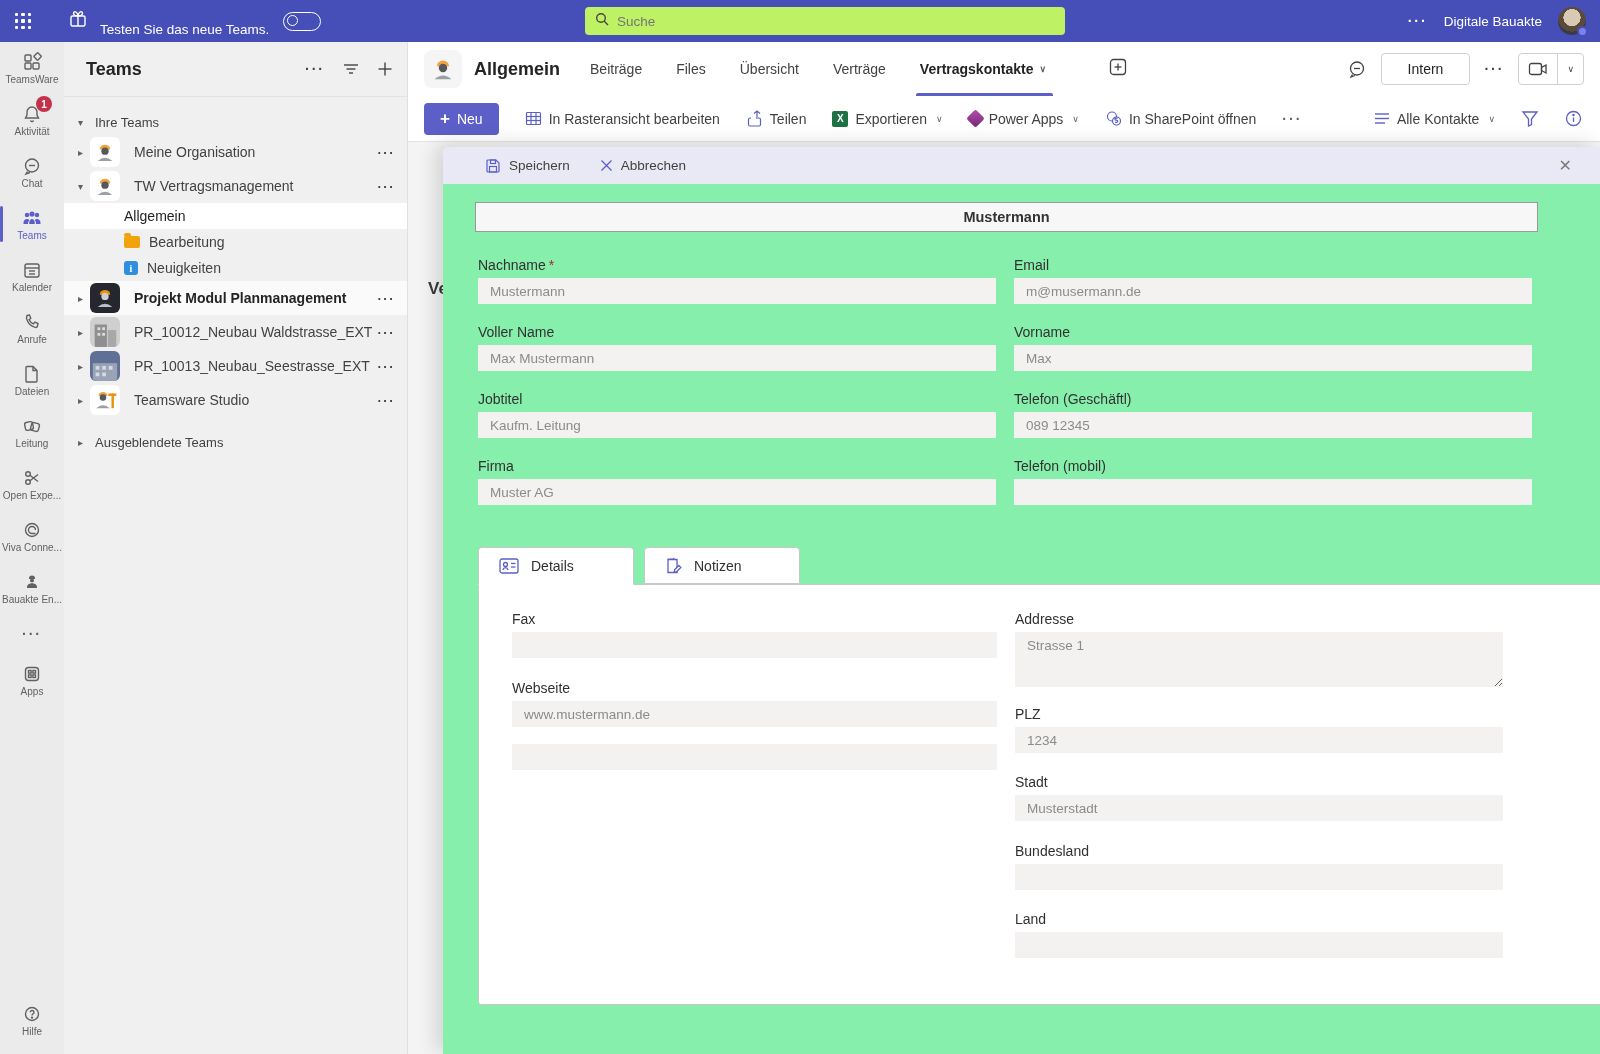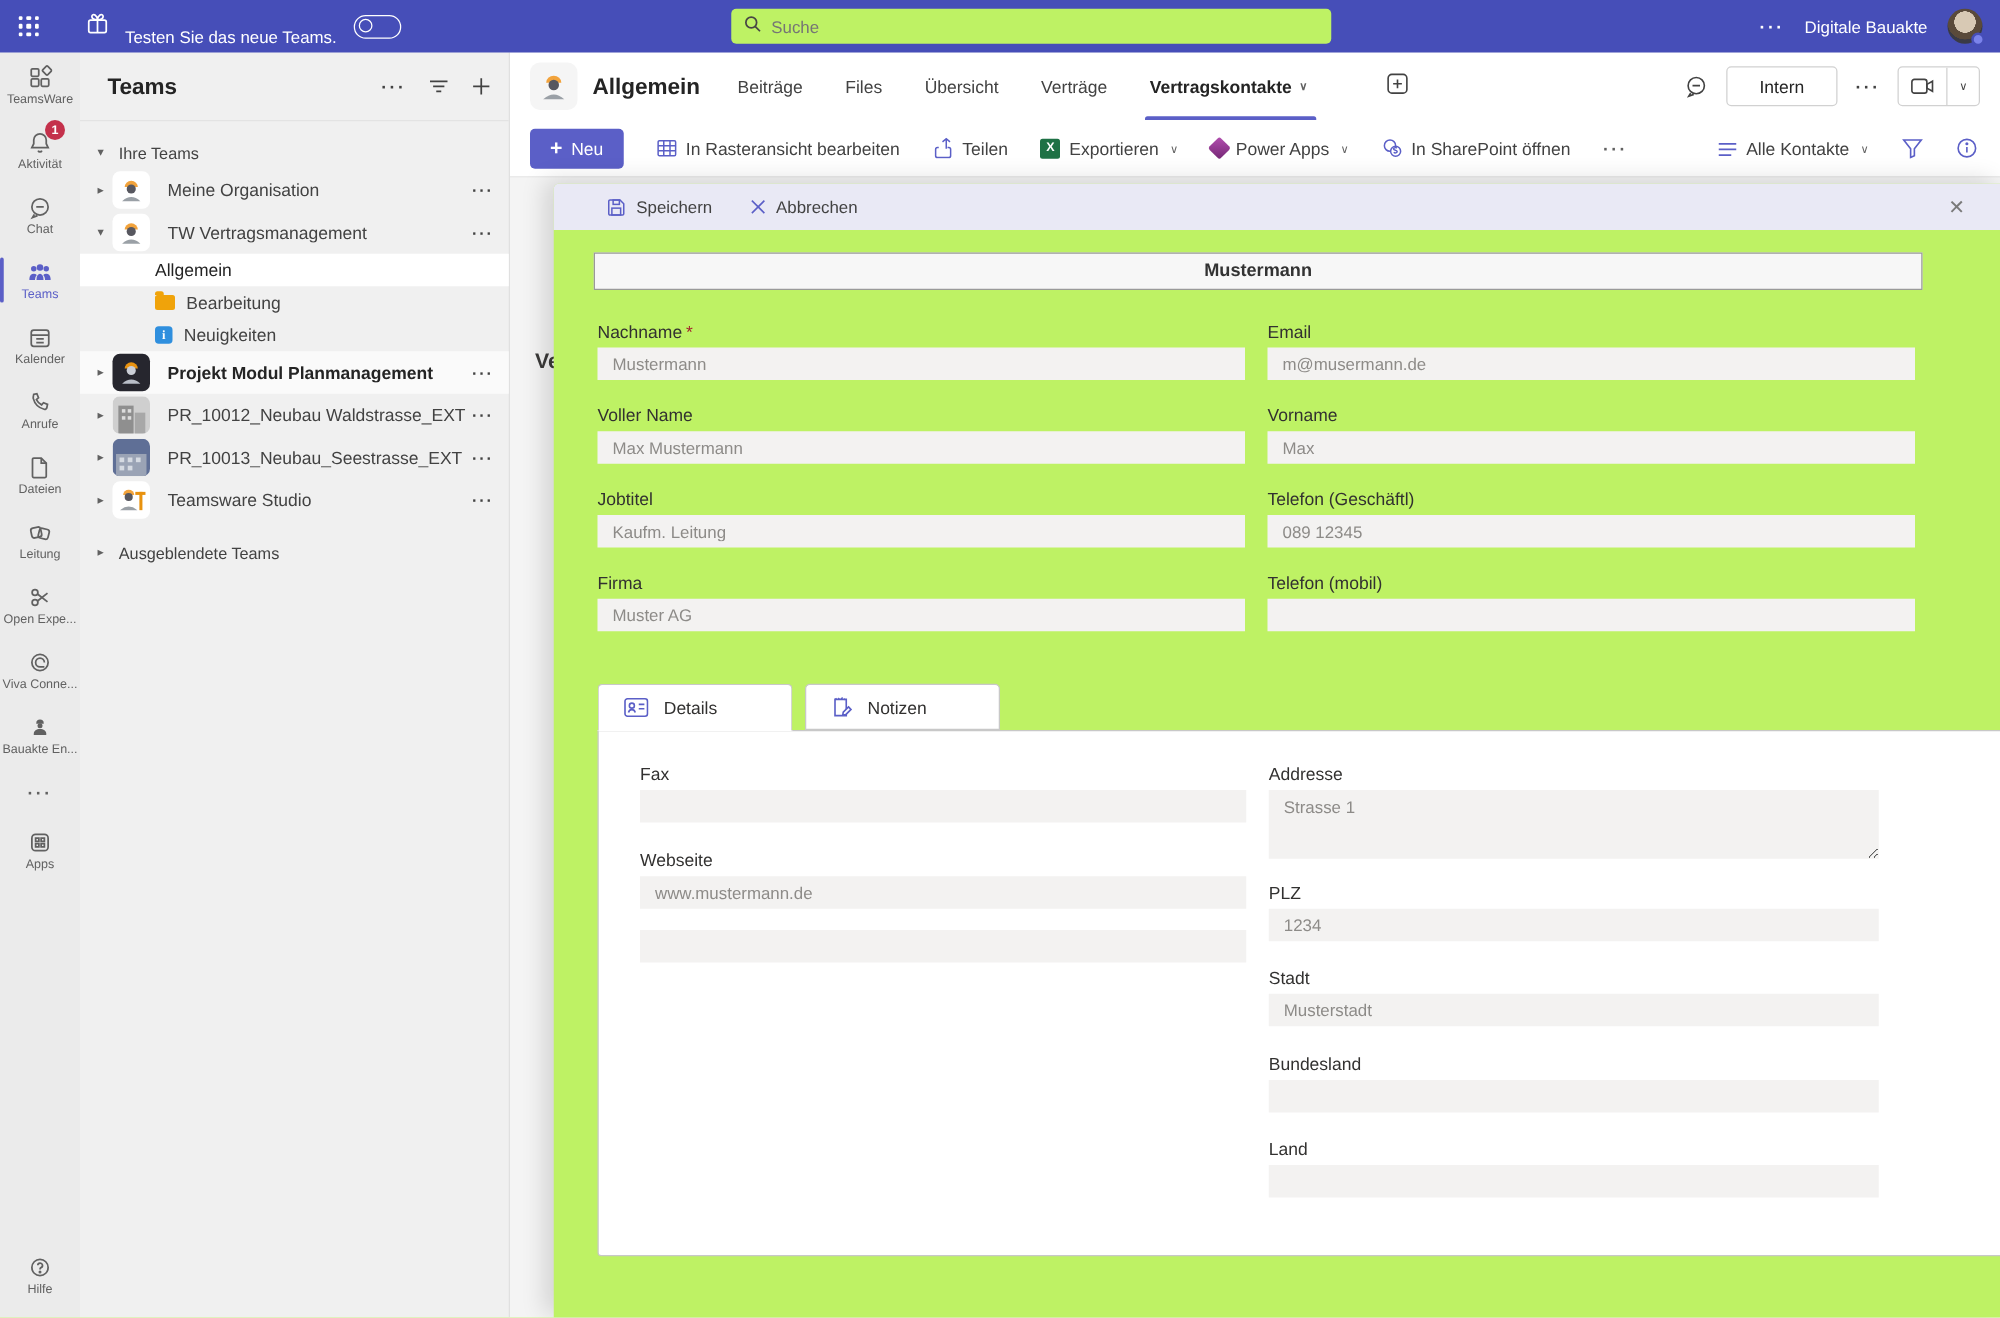--- a/index.html
+++ b/index.html
@@ -72,29 +72,29 @@
   .cam-split { display:flex; align-items:center; border:1px solid #d1d1d1; border-radius:4px; height:32px; overflow:hidden; }
   .cam-split .seg { padding:0 9px; display:flex; align-items:center; height:100%; cursor:pointer; color:#424242; }
   .cam-split .seg + .seg { border-left:1px solid #d1d1d1; }
 
   
   .toolbar { height:46px; background:#fff; border-bottom:1px solid #e3e3e3; display:flex; align-items:center; padding:0 16px; gap:26px; position:relative; }
   .tb-item { display:flex; align-items:center; gap:7px; font-size:14px; color:#424242; cursor:pointer; }
   .tb-item .cv { font-size:9px; color:#616161; margin-left:2px; }
   .btn-new { height:32px; padding:0 16px; background:#5b5fc7; color:#fff; border:none; border-radius:4px; font-size:14px; cursor:pointer; display:flex; align-items:center; gap:7px; font-family:"Liberation Sans", sans-serif; }
   .btn-new .plus { font-size:17px; font-weight:bold; line-height:1; }
-  .tb-right { position:absolute; right:18px; display:flex; align-items:flex-end; gap:26px; }
+  .tb-right { position:absolute; right:18px; display:flex; align-items:center; gap:26px; }
   .excel-ic { width:16px; height:16px; background:#1e7145; border-radius:2px; color:#fff; font-size:10px; font-weight:bold; display:flex; align-items:center; justify-content:center; }
   .pa-ic { width:13px; height:13px; background:linear-gradient(135deg,#b34fb0,#742774); transform:rotate(45deg); border-radius:2px; }
 
   
   .behind-title { position:absolute; left:20px; top:137px; font-size:17px; font-weight:bold; color:#3b3a39; }
 
   
-  .panel { position:absolute; left:443px; top:147px; width:1157px; height:907px; background:#bef264; border-radius:4px 0 0 0; box-shadow:-7px -3px 20px rgba(0,0,0,0.14); z-index:45; }
+  .panel { position:absolute; left:443px; top:147px; width:1157px; height:907px; background:#86efac; border-radius:4px 0 0 0; box-shadow:-7px -3px 20px rgba(0,0,0,0.14); z-index:45; }
   .cmdbar { height:37px; background:#e9e9f5; border-radius:4px 0 0 0; display:flex; align-items:center; padding:0 20px 0 42px; gap:30px; }
   .cmd { display:flex; align-items:center; gap:8px; font-size:13.5px; color:#424242; cursor:pointer; }
   .cmd svg { color:#5b5fc7; }
   .cmd-close { margin-left:auto; color:#7a7a7a; font-size:16px; cursor:pointer; padding:0 8px; }
   .form-title-box { position:absolute; left:32px; top:55px; width:1063px; height:30px; background:#f7f7f7; border:1px solid #9a9a9a; display:flex; align-items:center; justify-content:center; font-size:14.5px; font-weight:bold; color:#333; }
   .fgrid { position:absolute; left:35px; top:110px; width:1054px; }
   .fcol { position:absolute; top:0; width:518px; }
   .fcol.left { left:0; } .fcol.right { left:536px; }
   .fgroup { margin-bottom:16px; height:51px; }
   .flabel { font-size:14px; color:#323130; margin-bottom:5px; display:block; }

